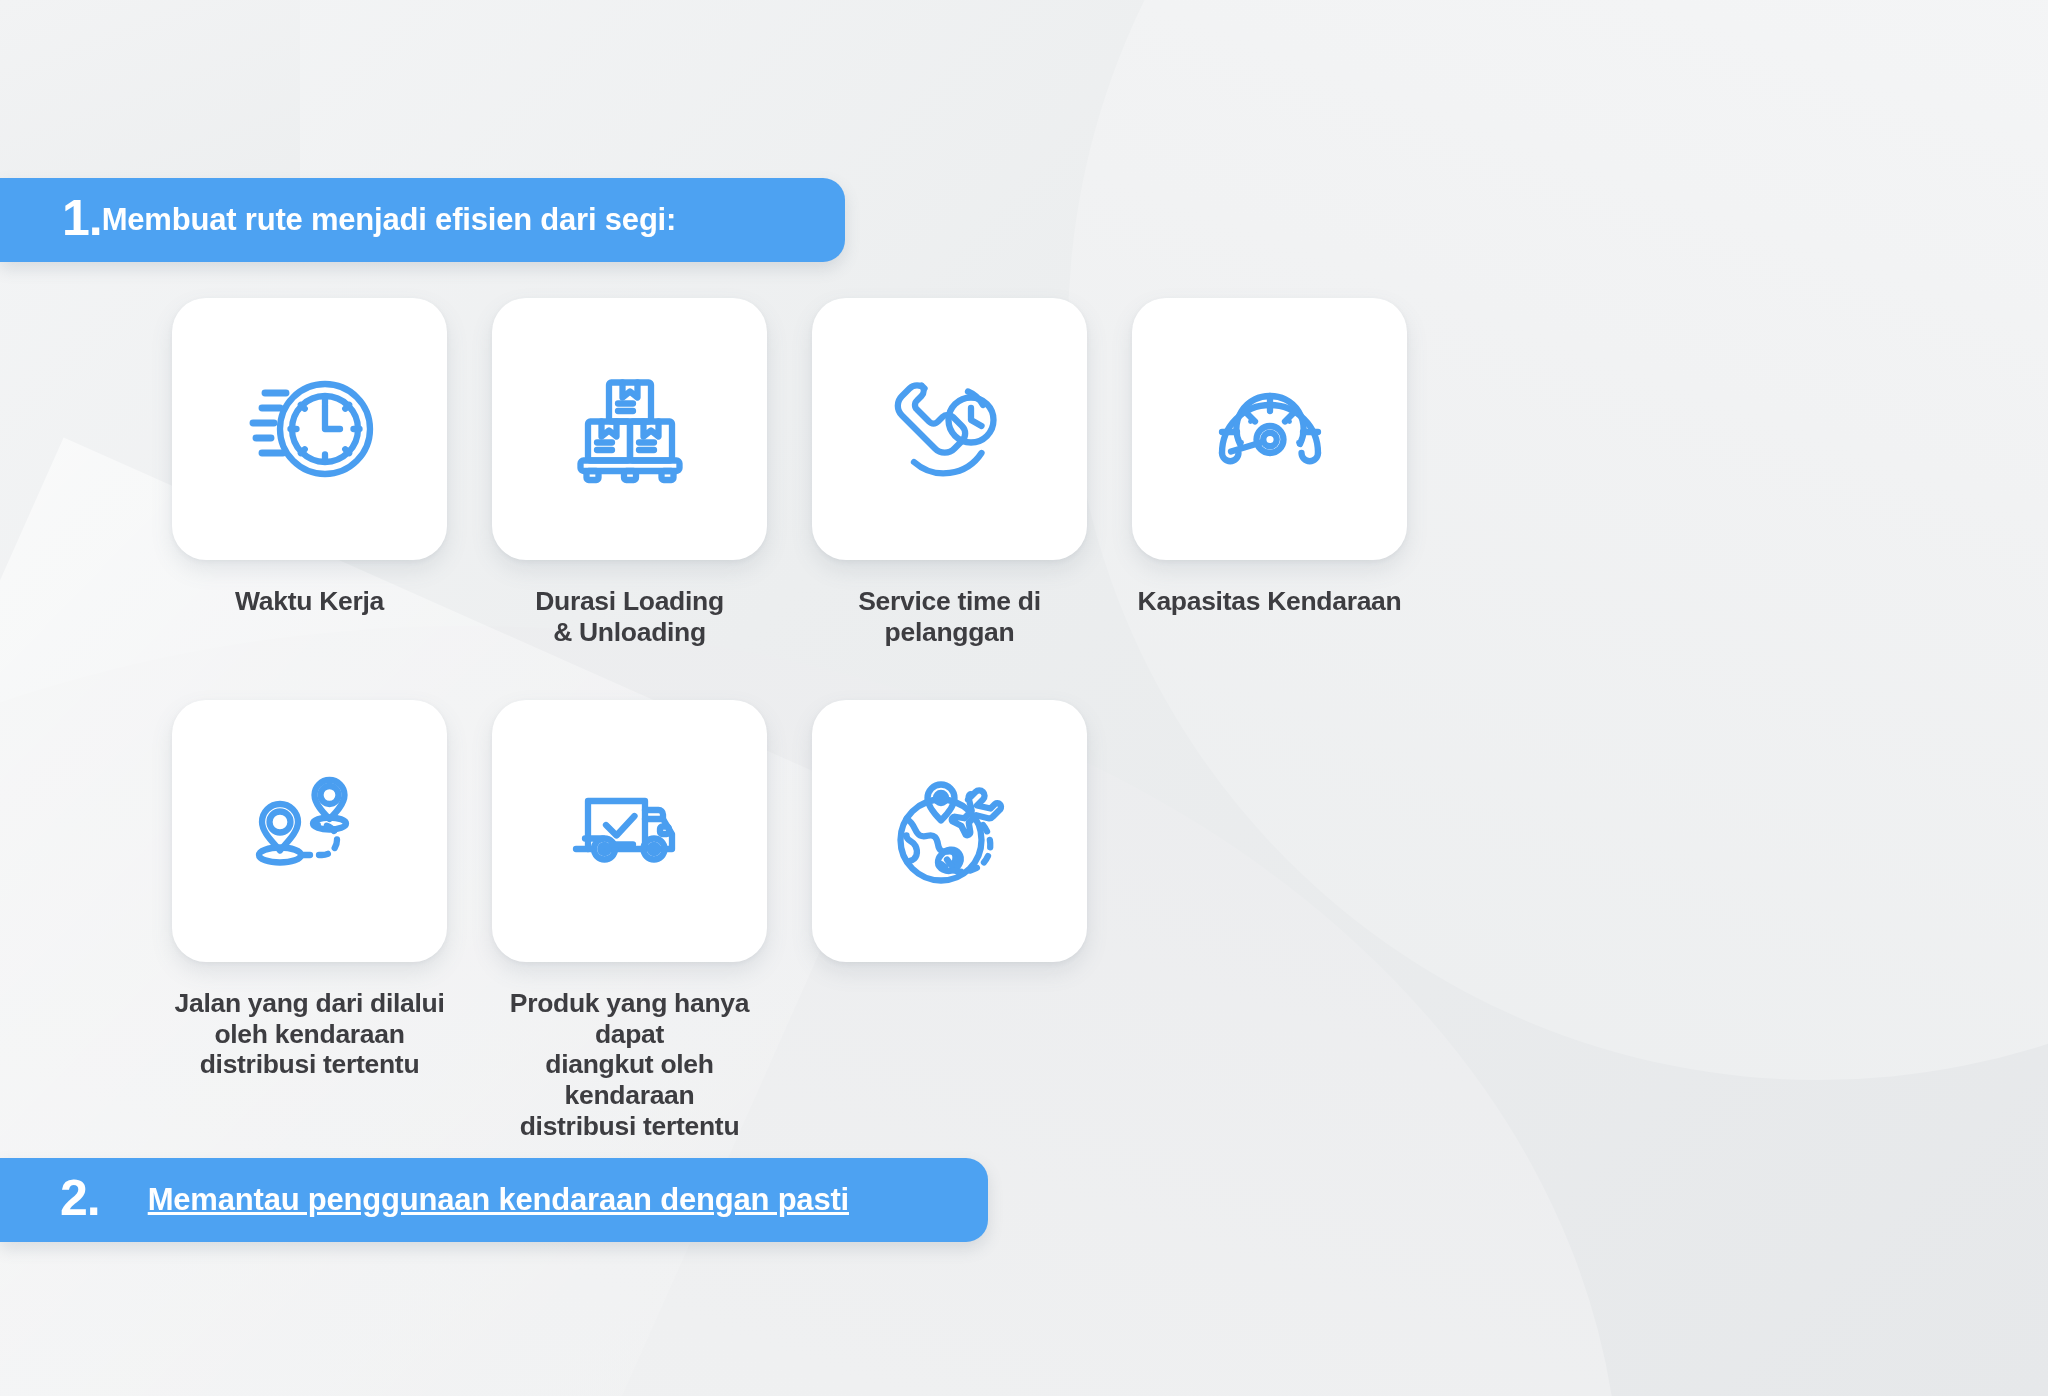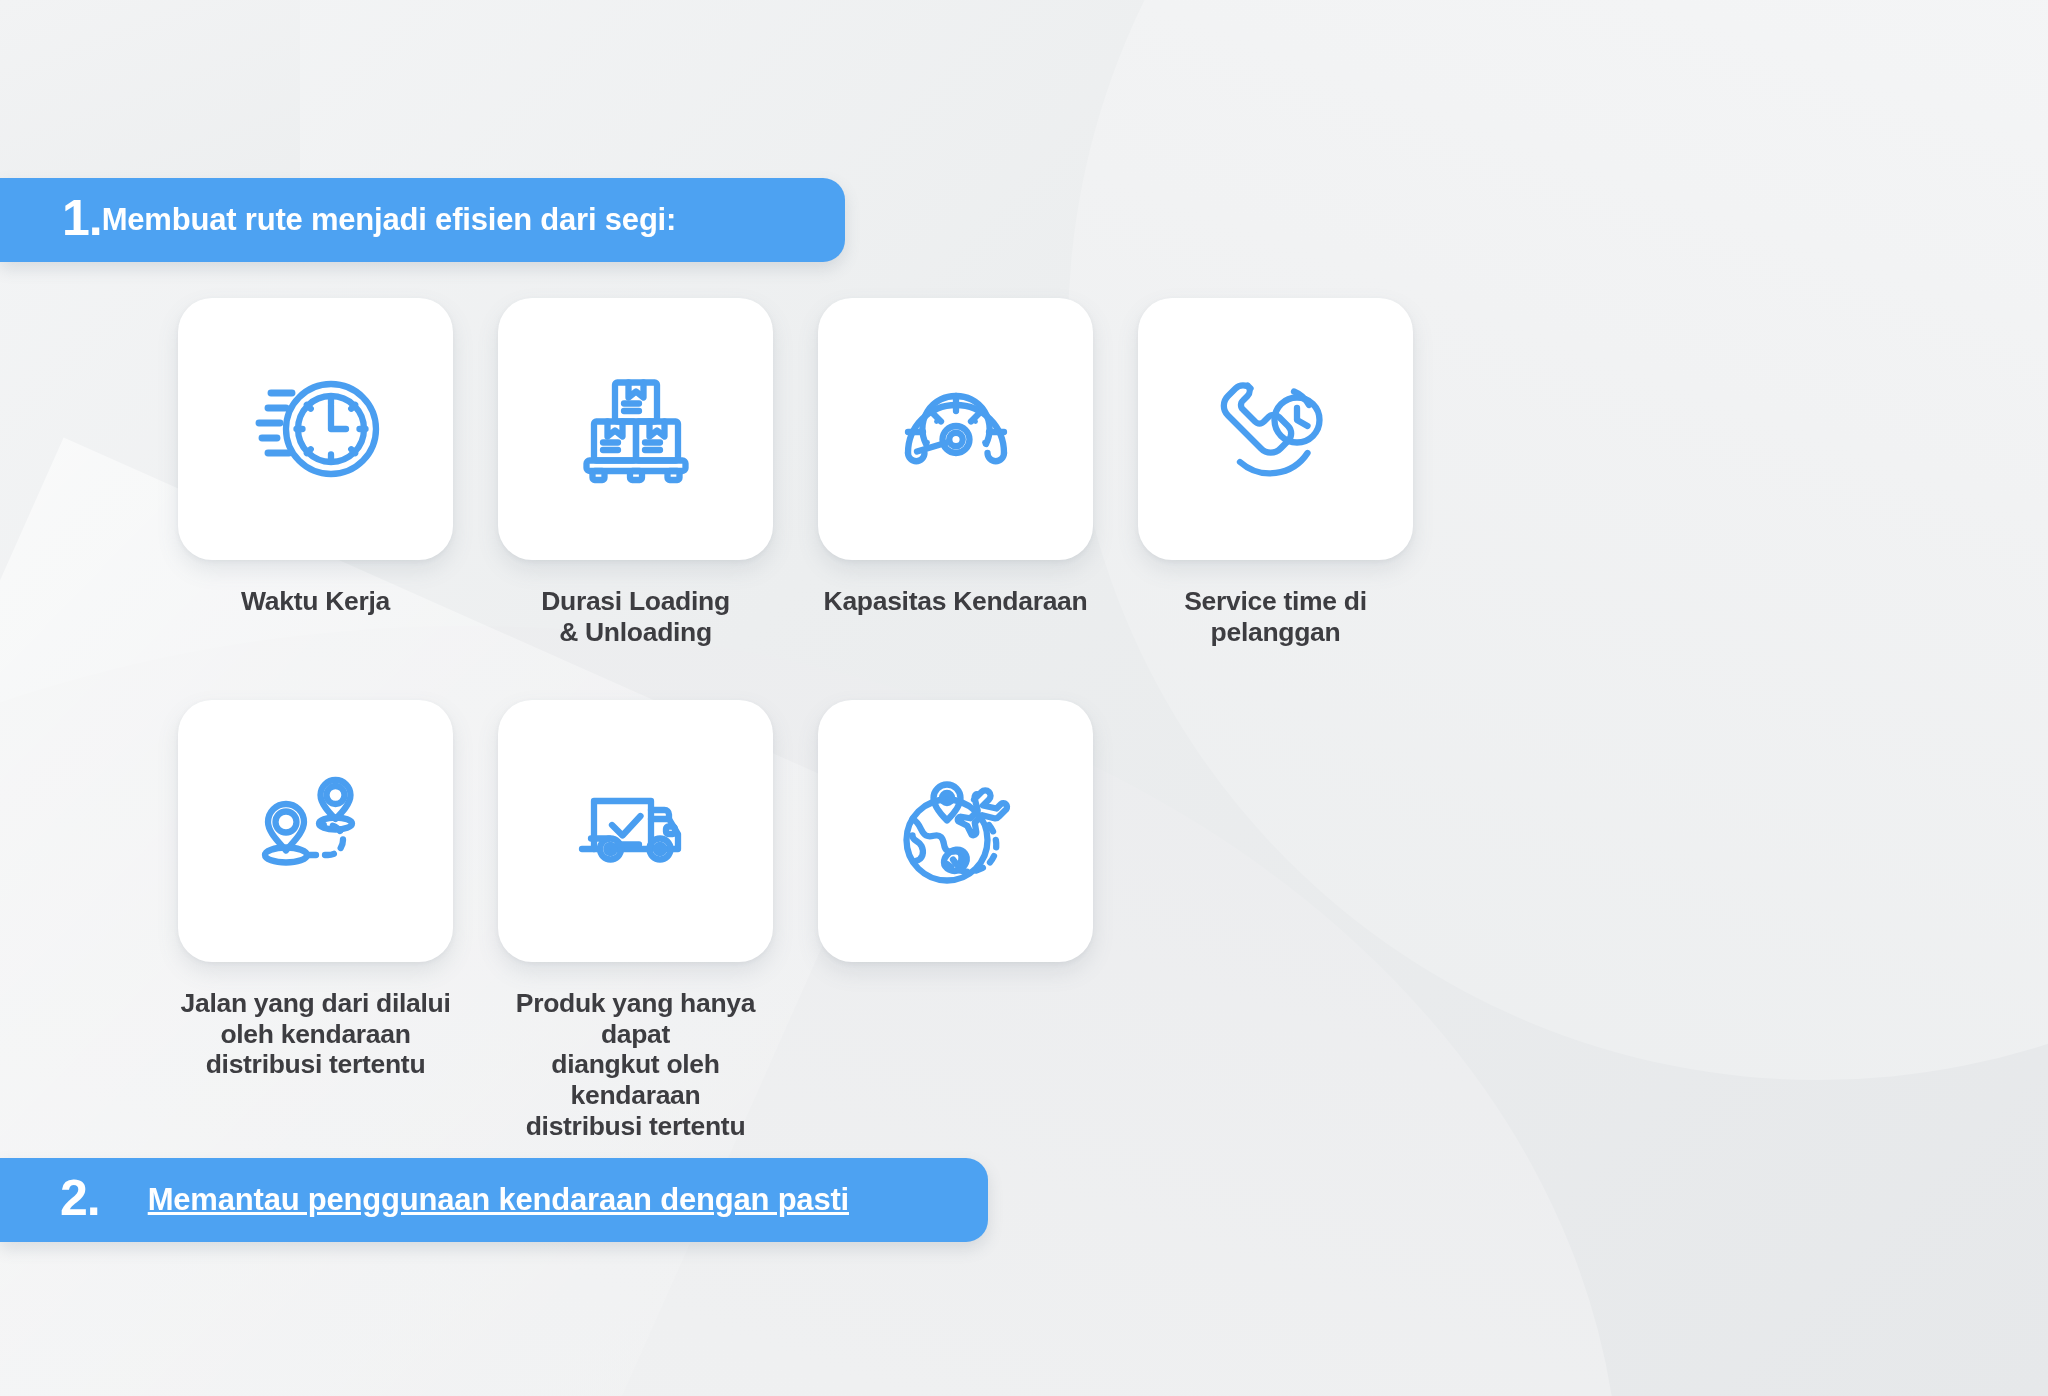--- a/index.html
+++ b/index.html
@@ -70,21 +70,21 @@
     font-weight: 700;
     letter-spacing: -0.2px;
     white-space: nowrap;
   }
   .banner-2 .banner-num { margin-left: 60px; }
   .banner-2 .banner-text { margin-left: 48px; text-decoration: underline; }
 
   
   .grid {
     position: absolute;
-    left: 178px;
+    left: 172px;
     width: 1550px;
     display: grid;
     grid-template-columns: repeat(4, 275px);
     column-gap: 125px;
     gap: 45px;
   }
   .grid-row-1 { top: 298px; }
   .grid-row-2 { top: 700px; }
 
   .item { width: 275px; display: flex; flex-direction: column; align-items: center; }
@@ -156,50 +156,50 @@
         <rect x="71" y="78" width="8" height="6" rx="1.5"></rect>
       </svg>
     </div>
     <div class="item-label">Durasi Loading
 &amp; Unloading</div>
   </div>
 
   <div class="item">
     <div class="card">
       <svg width="150" height="150" viewBox="0 0 100 100" fill="none" stroke="#4a9ef0" stroke-width="4.2" stroke-linecap="round" stroke-linejoin="round">
+        <path d="M33 23 a7 7 0 0 0 -10 0 l-5 5 a9 9 0 0 0 0 13 l22 22 a9 9 0 0 0 13 0 l5 -5 a7 7 0 0 0 0 -10 l-6 -6 a5 5 0 0 0 -7 0 l-3 3 a4 4 0 0 1 -6 0 l-8 -8 a4 4 0 0 1 0 -6 l3 -3 a5 5 0 0 0 0 -7 z"></path>
+        <path d="M26 72 a30 30 0 0 0 45 -6"></path>
+        <path d="M62 25 a20 20 0 0 1 10 9"></path>
+        <circle cx="64" cy="44" r="15"></circle>
+        <path d="M64 36 v8 l7 4"></path>
+      </svg>
+    </div>
+    <div class="item-label">Service time di pelanggan</div>
+  </div>
+
+  <div class="item">
+    <div class="card">
+      <svg width="150" height="150" viewBox="0 0 100 100" fill="none" stroke="#4a9ef0" stroke-width="4.2" stroke-linecap="round" stroke-linejoin="round">
         <path d="M18 66 A32 32 0 1 1 82 66"></path>
         <path d="M18 66 a5.5 5.5 0 0 0 11 0"></path>
         <path d="M71 66 a5.5 5.5 0 0 0 11 0"></path>
         <path d="M30 60 A22 22 0 0 1 50 28 A22 22 0 0 1 70 60"></path>
         <path d="M50 28 v10 M33 38 l7 7 M67 38 l-7 7 M18 52 h10 M82 52 h-10"></path>
         <circle cx="50" cy="57" r="9"></circle>
         <circle cx="50" cy="57" r="4.5"></circle>
         <path d="M44 59 L24 65"></path>
         <circle cx="37" cy="45" r="1.6" fill="#4a9ef0" stroke="none"></circle>
         <circle cx="63" cy="45" r="1.6" fill="#4a9ef0" stroke="none"></circle>
         <circle cx="31" cy="59" r="1.6" fill="#4a9ef0" stroke="none"></circle>
         <circle cx="69" cy="59" r="1.6" fill="#4a9ef0" stroke="none"></circle>
       </svg>
     </div>
     <div class="item-label">Kapasitas Kendaraan</div>
   </div>
 
-  <div class="item">
-    <div class="card">
-      <svg width="150" height="150" viewBox="0 0 100 100" fill="none" stroke="#4a9ef0" stroke-width="4.2" stroke-linecap="round" stroke-linejoin="round">
-        <path d="M33 23 a7 7 0 0 0 -10 0 l-5 5 a9 9 0 0 0 0 13 l22 22 a9 9 0 0 0 13 0 l5 -5 a7 7 0 0 0 0 -10 l-6 -6 a5 5 0 0 0 -7 0 l-3 3 a4 4 0 0 1 -6 0 l-8 -8 a4 4 0 0 1 0 -6 l3 -3 a5 5 0 0 0 0 -7 z"></path>
-        <path d="M26 72 a30 30 0 0 0 45 -6"></path>
-        <path d="M62 25 a20 20 0 0 1 10 9"></path>
-        <circle cx="64" cy="44" r="15"></circle>
-        <path d="M64 36 v8 l7 4"></path>
-      </svg>
-    </div>
-    <div class="item-label">Service time di pelanggan</div>
-  </div>
-
 </div>
 
 <div class="grid grid-row-2">
 
 
   <div class="item">
     <div class="card">
       <svg width="150" height="150" viewBox="0 0 100 100" fill="none" stroke="#4a9ef0" stroke-width="4.2" stroke-linecap="round" stroke-linejoin="round">
         <path d="M30 32 a12 12 0 0 1 12 12 c0 7 -8 14 -12 19 c-4 -5 -12 -12 -12 -19 a12 12 0 0 1 12 -12 z"></path>
         <circle cx="30" cy="44" r="7"></circle>

